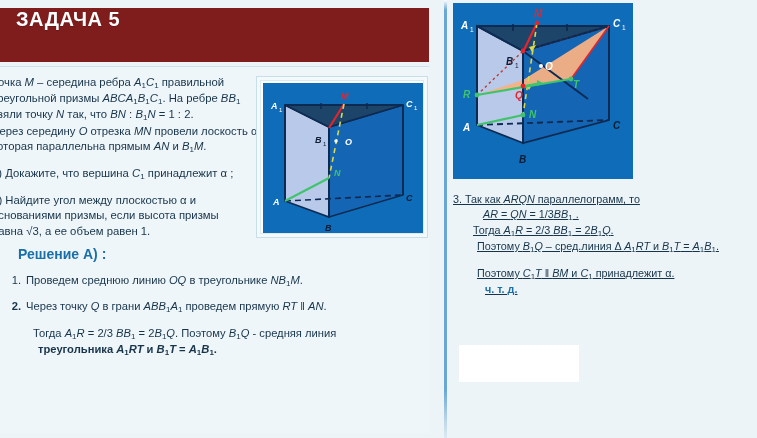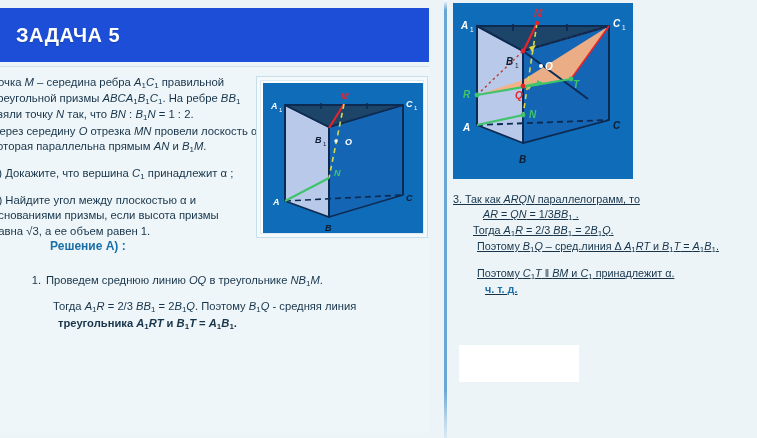--- a/index.html
+++ b/index.html
@@ -9,22 +9,22 @@
     font-family:"Liberation Sans", sans-serif;
     position:relative;
   }
   .root{position:absolute;inset:0;background:#ecf4f8;}
 
   
   .left-col{position:absolute;left:0;top:0;width:440px;height:438px;}
 
   .title-bar{
     position:absolute;left:0;top:8px;width:429px;height:54px;
-    background:#1d4ed8;
-    display:flex;align-items:center;
+    background:#7f1d1d;
+    display:flex;
   }
   .title-bar .title-text{
     color:#ffffff;font-size:20px;font-weight:bold;letter-spacing:.5px;
     margin-left:16px;
     text-shadow:0 1px 1px rgba(0,0,0,.18);
   }
 
   .body-panel{
     position:absolute;left:0;top:66px;width:429px;height:366px;
     background:#eef6f9;
@@ -44,32 +44,32 @@
     position:absolute;left:256px;top:9px;width:172px;height:162px;
     background:#f4fafc;border:1px solid #c7dfeb;
     box-sizing:border-box;padding:3px;
   }
   .fig-frame .inner{
     width:100%;height:100%;background:#ffffff;
     border:1px solid #dceaf2;box-sizing:border-box;padding:2px;
   }
 
   .solution-head{
-    position:absolute;left:18px;top:172px;
-    font-size:12px;font-weight:bold;color:#1a6fa8;margin-left:32px;
+    position:absolute;left:18px;top:179px;
+    font-size:14px;font-weight:bold;color:#1a6fa8;
   }
 
   .sol-list{
     position:absolute;left:6px;top:206px;width:424px;
     font-size:11.2px;line-height:15.4px;color:#17344a;
   }
   .sol-item{margin-bottom:10px;}
   .sol-item .num{display:inline-block;width:15px;text-align:right;margin-right:5px;}
   .sol-item .num.b{font-weight:bold;}
-  .sol-line{white-space:nowrap;margin-left:20px;}
+  .sol-line{white-space:nowrap;}
   .sol-line.ind{padding-left:27px;}
   .sol-line.ind2{padding-left:32px;font-weight:bold;}
 
   
   .right-col{position:absolute;left:440px;top:0;width:317px;height:438px;}
 
   .divider{
     position:absolute;left:4px;top:0;width:3px;height:438px;
     background:linear-gradient(to bottom,#ffffff 0,#6ba7d4 10px,#6ba7d4 390px,#b9d6ea 420px,#dceaf4 438px);
   }
@@ -167,20 +167,21 @@
 
       <div class="solution-head">Решение А) :</div>
 
       <div class="sol-list">
 
         <div class="sol-item">
           <div class="sol-line"><span class="num">1.</span>Проведем среднюю линию <i>OQ</i>  в треугольнике <i>NB</i><sub>1</sub><i>M</i>.</div>
         </div>
 
         <div class="sol-item">
+          <div class="sol-line"><span class="num b">2.</span>Через точку <i>Q</i>  в  грани  <i>ABB</i><sub>1</sub><i>A</i><sub>1</sub>  проведем  прямую <i>RT</i>  ‖  <i>AN</i>.</div>
         </div>
 
         <div class="sol-item">
           <div class="sol-line ind">Тогда  <i>A</i><sub>1</sub><i>R</i> = 2/3 <i>BB</i><sub>1</sub> =  2<i>B</i><sub>1</sub><i>Q</i>. Поэтому <i>B</i><sub>1</sub><i>Q</i> - средняя линия</div>
           <div class="sol-line ind2">треугольника <i>A</i><sub>1</sub><i>RT</i>  и <i>B</i><sub>1</sub><i>T</i>  = <i>A</i><sub>1</sub><i>B</i><sub>1</sub>.</div>
         </div>
 
       </div>
     </div>
   </div>

